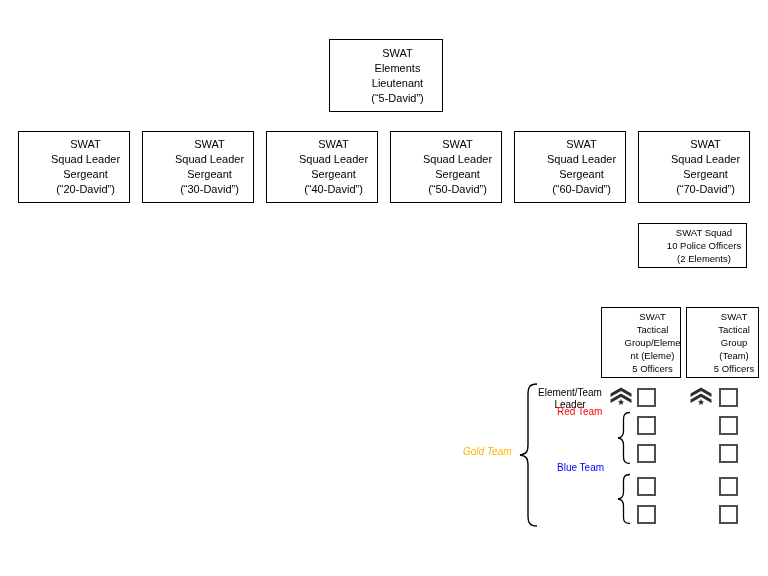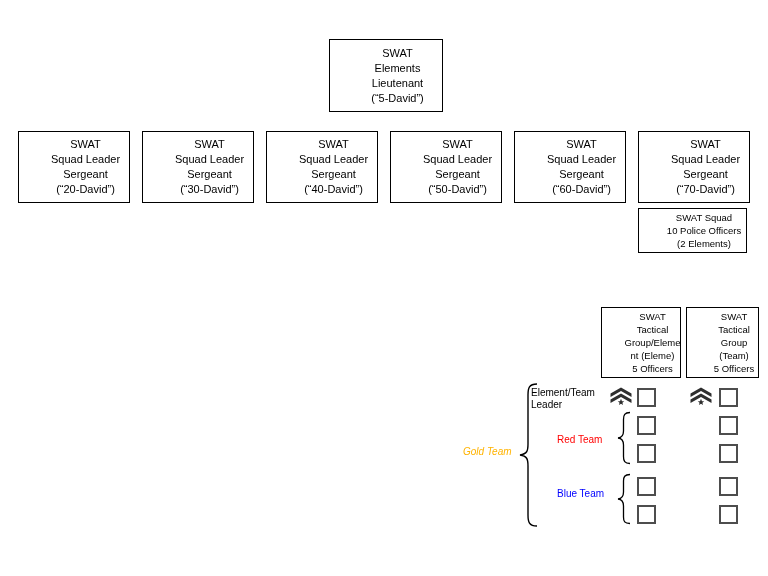--- a/index.html
+++ b/index.html
@@ -10,21 +10,21 @@
   .box{
     position:absolute;border:1.5px solid #000;background:#fff;box-sizing:border-box;
     display:flex;flex-direction:column;align-items:center;justify-content:center;
     text-align:center;
     padding-left:23px;
   }
   .main-box{font-size:11px;line-height:15px;}
   .small-box{font-size:9.5px;line-height:13px;}
   .bl{display:block;white-space:nowrap;}
   .lbl{position:absolute;font-size:10px;line-height:11.5px;white-space:nowrap;}
-  .lbl-center{white-space:normal;}
+  .lbl-center{text-align:center;white-space:normal;}
   .officer-square{
     position:absolute;width:19px;height:19px;box-sizing:border-box;
     border:2px solid #4d4d4d;background:#fff;
   }
   svg{position:absolute;display:block;}
 </style>
 </head>
 <body>
 
 <div class="canvas">
@@ -66,21 +66,21 @@
     <span class="bl">Sergeant</span>
     <span class="bl">(“60-David”)</span>
   </div>
   <div class="box main-box" style="left:638px;top:131px;width:112px;height:72px">
     <span class="bl">SWAT</span>
     <span class="bl">Squad Leader</span>
     <span class="bl">Sergeant</span>
     <span class="bl">(“70-David”)</span>
   </div>
 
-  <div class="box small-box" style="left:638px;top:208px;width:109px;height:45px">
+  <div class="box small-box" style="left:638px;top:223px;width:109px;height:45px">
     <span class="bl">SWAT Squad</span>
     <span class="bl">10 Police Officers</span>
     <span class="bl">(2 Elements)</span>
   </div>
 
   <div class="box small-box" style="left:601px;top:307px;width:80px;height:71px">
     <span class="bl">SWAT</span>
     <span class="bl">Tactical</span>
     <span class="bl">Group/Eleme</span>
     <span class="bl">nt (Eleme)</span>
@@ -105,26 +105,26 @@
     <path d="M11 0.5 L21.5 6.5 L21.5 10 L11 4 L0.5 10 L0.5 6.5 Z" fill="#2e2e2e"></path>
     <path d="M11 6.5 L21.5 12.5 L21.5 16 L11 10 L0.5 16 L0.5 12.5 Z" fill="#2e2e2e"></path>
     <path transform="translate(11,15.2)" d="M0,-3.4 L0.98,-1.05 L3.23,-1.05 L1.43,0.45 L2.0,2.75 L0,1.45 L-2.0,2.75 L-1.43,0.45 L-3.23,-1.05 L-0.98,-1.05 Z" fill="#2e2e2e"></path>
   </svg>
   <svg style="left:690px;top:387px" width="22" height="20" viewBox="0 0 22 20">
     <path d="M11 0.5 L21.5 6.5 L21.5 10 L11 4 L0.5 10 L0.5 6.5 Z" fill="#2e2e2e"></path>
     <path d="M11 6.5 L21.5 12.5 L21.5 16 L11 10 L0.5 16 L0.5 12.5 Z" fill="#2e2e2e"></path>
     <path transform="translate(11,15.2)" d="M0,-3.4 L0.98,-1.05 L3.23,-1.05 L1.43,0.45 L2.0,2.75 L0,1.45 L-2.0,2.75 L-1.43,0.45 L-3.23,-1.05 L-0.98,-1.05 Z" fill="#2e2e2e"></path>
   </svg>
 
-  <span class="lbl" style="left: 557px; top: 434px; color: rgb(255, 0, 0);">Red Team</span>
+  <span class="lbl" style="left: 557px; top: 406px; color: rgb(255, 0, 0);">Red Team</span>
   <svg style="left:615px;top:411px" width="18" height="54" viewBox="0 0 18 54">
     <path d="M15 1.5 C9.5 1.5 8.5 4 8.5 8.5 L8.5 20 C8.5 24 7.5 26.5 3 27 C7.5 27.5 8.5 30 8.5 34 L8.5 45.5 C8.5 50 9.5 52.5 15 52.5" fill="none" stroke="#000" stroke-width="1.3"></path>
   </svg>
 
-  <span class="lbl" style="left: 557px; top: 488px; color: rgb(0, 0, 255);">Blue Team</span>
+  <span class="lbl" style="left: 557px; top: 462px; color: rgb(0, 0, 255);">Blue Team</span>
   <svg style="left:615px;top:473px" width="18" height="52" viewBox="0 0 18 52">
     <path d="M15 1.5 C9.5 1.5 8.5 4 8.5 8 L8.5 19 C8.5 23 7.5 25.5 3 26 C7.5 26.5 8.5 29 8.5 33 L8.5 44 C8.5 48.5 9.5 50.5 15 50.5" fill="none" stroke="#000" stroke-width="1.3"></path>
   </svg>
 
   <div class="officer-square" style="left:637px;top:388px"></div>
   <div class="officer-square" style="left:637px;top:416px"></div>
   <div class="officer-square" style="left:637px;top:444px"></div>
   <div class="officer-square" style="left:637px;top:477px"></div>
   <div class="officer-square" style="left:637px;top:505px"></div>
 

